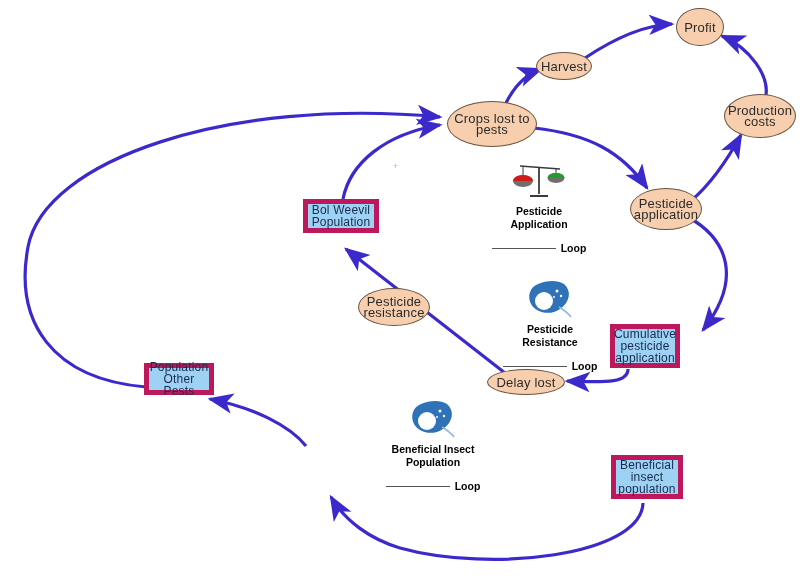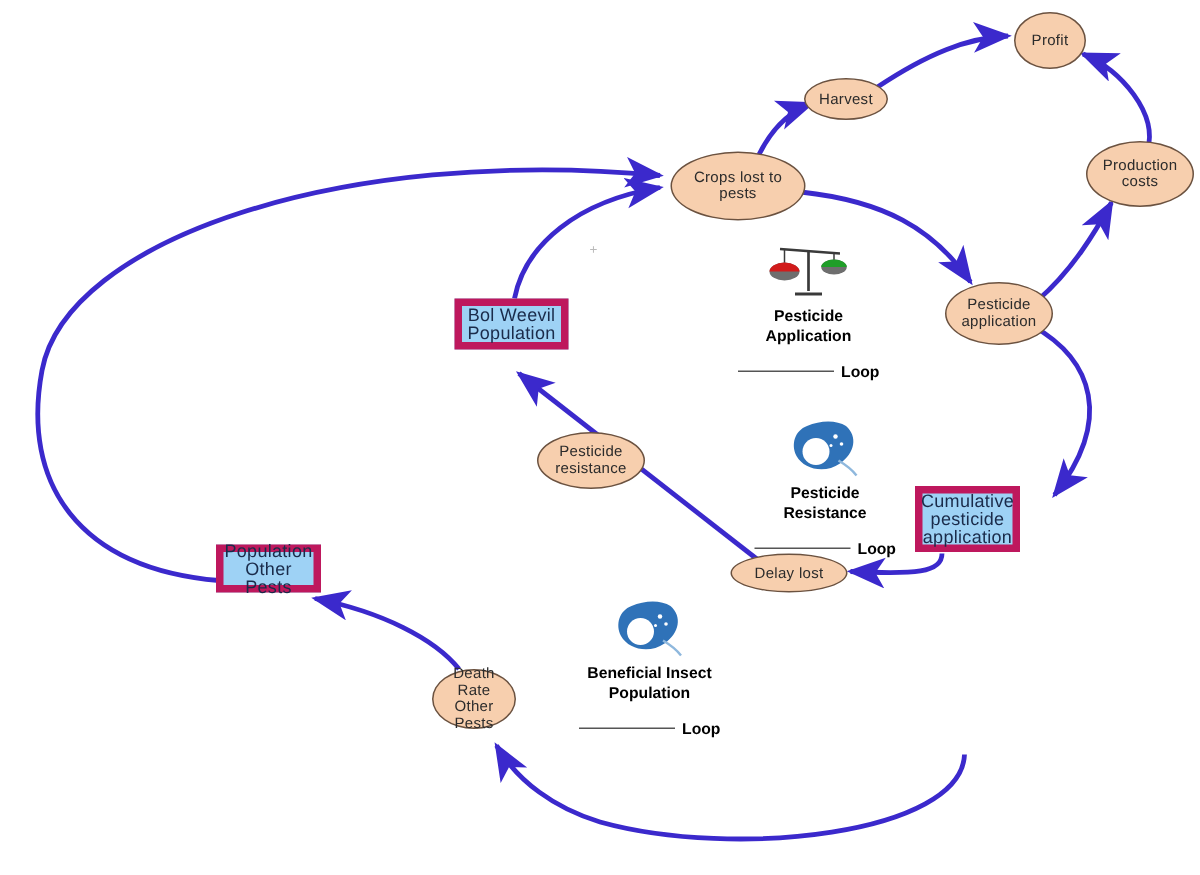--- a/index.html
+++ b/index.html
@@ -31,21 +31,21 @@
     justify-content: center;
     text-align: center;
     box-sizing: border-box;
     z-index: 5;
   }
   .node-ellipse {
     background: #f7cfae;
     border: 1px solid #6b5240;
     border-radius: 50%;
     color: #2b2b2b;
-    font-size: 10px;
+    font-size: 13px;
     line-height: 11px;
     letter-spacing: 0.2px;
   }
   .node-box {
     background: #9ed2f5;
     border: 5px solid #be185d;
     color: #1a2b4a;
     font-size: 12px;
     line-height: 12px;
     letter-spacing: 0.2px;
@@ -140,43 +140,42 @@
 
   <div class="node node-ellipse" style="left:358px; top:288px; width:72px; height:38px; white-space:pre-line;">
     <span>Pesticide
 resistance</span>
   </div>
 
   <div class="node node-ellipse" style="left:487px; top:369px; width:78px; height:26px;">
     <span>Delay lost</span>
   </div>
 
-  <div class="node node-ellipse node-overflow" style="left:288px; top:446px; width:56px; height:40px; white-space:pre-line;">
-    <span>Death
-Rate
-Other
-Pests</span>
-  </div>
 
   <div class="node node-box" style="left:303px; top:199px; width:76px; height:34px; white-space:pre-line;">
     <span>Bol Weevil
 Population</span>
   </div>
 
   <div class="node node-box" style="left:593px; top:324px; width:70px; height:44px; white-space:pre-line;margin-left:17px;">
     <span>Cumulative
 pesticide
 application</span>
   </div>
 
   <div class="node node-box" style="left:144px; top:363px; width:70px; height:32px; white-space:pre-line;">
     <span>Population
 Other Pests</span>
   </div>
 
+  <div class="node node-box" style="left:611px; top:455px; width:72px; height:44px; white-space:pre-line;">
+    <span>Beneficial
+insect
+population</span>
+  </div>
 
   <div class="loop-tag" style="left:484px; top:160px; width:110px;">
     <svg class="loop-icon" width="58" height="42" viewBox="0 0 58 42" xmlns="http://www.w3.org/2000/svg">
       <line x1="10" y1="6" x2="50" y2="9" stroke="#3a3a3a" stroke-width="1.6"></line>
       <line x1="29" y1="7" x2="29" y2="34" stroke="#3a3a3a" stroke-width="1.8"></line>
       <line x1="20" y1="36" x2="38" y2="36" stroke="#3a3a3a" stroke-width="2"></line>
       <line x1="13" y1="6" x2="13" y2="16" stroke="#3a3a3a" stroke-width="1"></line>
       <line x1="46" y1="9" x2="46" y2="14" stroke="#3a3a3a" stroke-width="1"></line>
       <ellipse cx="13" cy="21" rx="10" ry="6" fill="#6e6e6e"></ellipse>
       <path d="M3,21 a10,6 0 0 1 20,0 z" fill="#d11b1b"></path>

